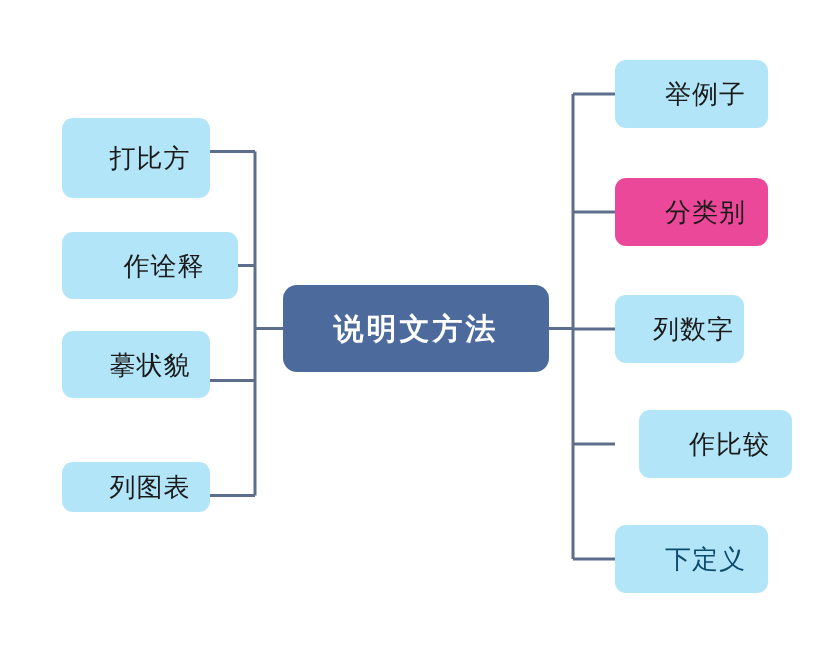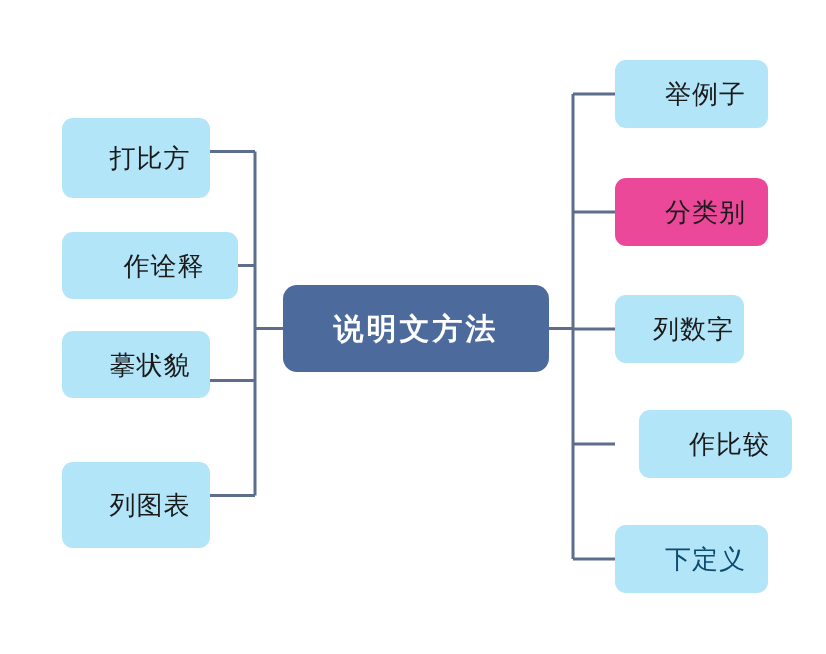--- a/index.html
+++ b/index.html
@@ -82,21 +82,21 @@
       </div>
       <div class="node node-leaf" style="left: 62px; top: 118px; width: 148px; height: 80px; background: rgb(179, 229, 249); color: rgb(26, 26, 26);">
         <span class="node-label">打比方</span>
       </div>
       <div class="node node-leaf" style="left: 62px; top: 232px; width: 176px; height: 67px; background: rgb(179, 229, 249); color: rgb(26, 26, 26);">
         <span class="node-label">作诠释</span>
       </div>
       <div class="node node-leaf" style="left: 62px; top: 331px; width: 148px; height: 67px; background: rgb(179, 229, 249); color: rgb(26, 26, 26);">
         <span class="node-label">摹状貌</span>
       </div>
-      <div class="node node-leaf" style="left: 62px; top: 462px; width: 148px; height: 86px; background: rgb(179, 229, 249); color: rgb(26, 26, 26);">
+      <div class="node node-leaf" style="left: 62px; top: 462px; width: 148px; height: 50px; background: rgb(179, 229, 249); color: rgb(26, 26, 26);">
         <span class="node-label">列图表</span>
       </div>
       <div class="node node-leaf" style="left: 615px; top: 60px; width: 153px; height: 68px; background: rgb(179, 229, 249); color: rgb(26, 26, 26);">
         <span class="node-label">举例子</span>
       </div>
       <div class="node node-leaf" style="left: 615px; top: 178px; width: 153px; height: 68px; background: #ec4899; color: rgb(26, 26, 26);">
         <span class="node-label">分类别</span>
       </div>
       <div class="node node-leaf" style="left: 615px; top: 295px; width: 129px; height: 68px; background: rgb(179, 229, 249); color: rgb(26, 26, 26);">
         <span class="node-label">列数字</span>

